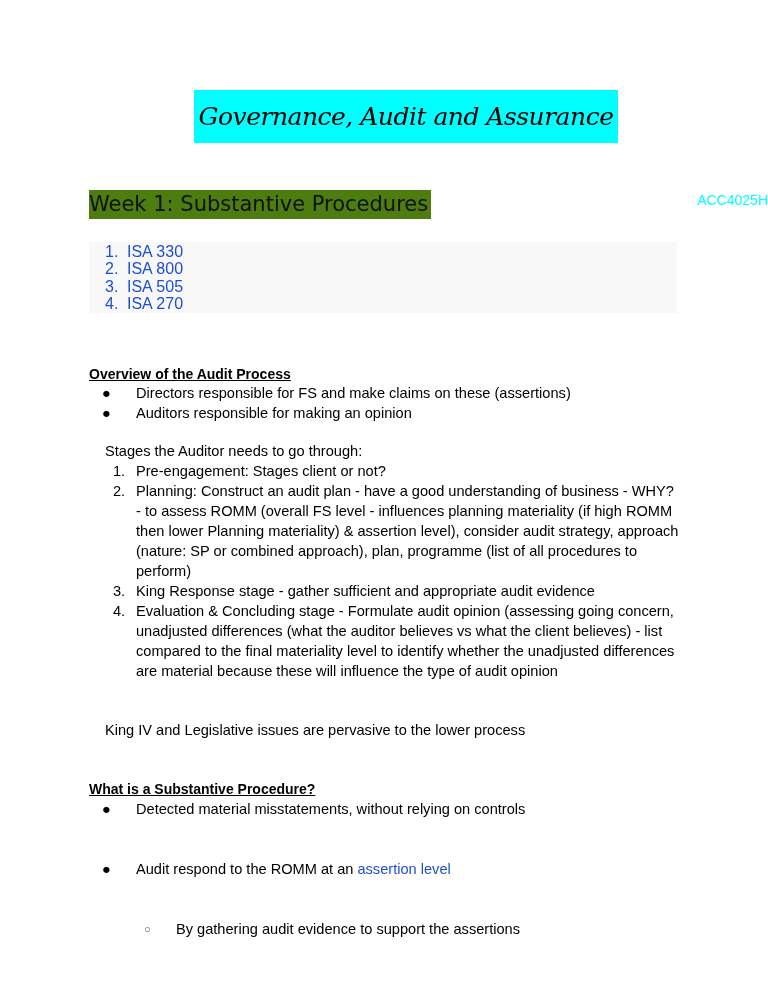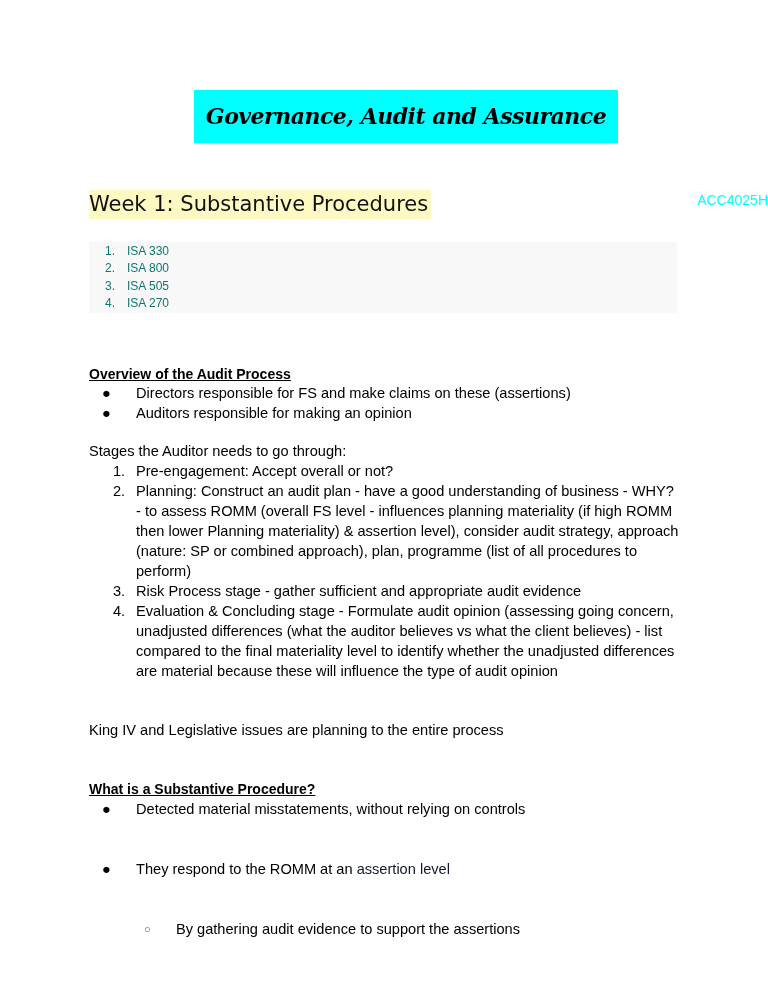--- a/index.html
+++ b/index.html
@@ -1,37 +1,37 @@
 <!DOCTYPE html>
 <html><head>
   <meta charset="utf-8">
   <style>
     html, body { margin: 0; padding: 0; background: #ffffff; }
     body { width: 768px; height: 994px; position: relative; overflow: hidden;
            font-family: "Liberation Sans", sans-serif; color: #000; }
     .abs { position: absolute; }
     .title-wrap { left: 194px; top: 90px; width: 424px; height: 53px; background: #00ffff; }
     .title { left: 194px; top: 90px; width: 424px; height: 53px; text-align: center;
-             font-family: "DejaVu Serif", serif; font-style: italic; font-weight: bold;
-             font-size: 22px; line-height: 53px; letter-spacing: -0.5px; white-space: nowrap; }
+             font-family: "DejaVu Serif", serif; font-style: italic; font-weight: normal;
+             font-size: 25px; line-height: 53px; letter-spacing: -0.5px; white-space: nowrap; }
     .subtitle { left: 0; width: 768px; top: 152px; text-align: right; font-size: 14px;
                 color: #00ffff; line-height: 16px; margin-top: 40px; }
-    .h1 { left: 89px; top: 190px; height: 29px; padding-right: 3px; background: #fef9c3;
+    .h1 { left: 89px; top: 190px; height: 29px; padding-right: 3px; background: #4d7c0f;
           font-family: "DejaVu Sans", sans-serif; font-size: 21px; line-height: 29px;
           white-space: nowrap; color: #111; }
     .isa-box { left: 89px; top: 242px; width: 588px; height: 71px; background: #f8f8f8; }
     .isa-list { left: 89px; top: 243px; margin: 0; padding: 0; list-style: none; }
-    .isa-list li { font-size: 12px; line-height: 17.3px; color: #0f766e; white-space: nowrap; }
+    .isa-list li { font-size: 16px; line-height: 17.3px; color: #1d4ed8; white-space: nowrap; }
     .isa-list .num { display: inline-block; width: 22px; text-align: left; padding-left: 16px; box-sizing: content-box; }
     .sec-head { font-size: 14px; font-weight: bold; text-decoration: underline; line-height: 20px; }
-    .txt { font-size: 14.6px; line-height: 20px; }
+    .txt { font-size: 14.6px; line-height: 20px; margin-left: 16px; }
     .row { position: relative; font-size: 14.6px; line-height: 20px; }
     .row .mk { position: absolute; left: 0; top: 0; }
     .row .ct { display: block; }
-    .red { color: #0f172a; text-align: center; }
+    .red { color: #1d4ed8; text-align: center; }
   </style>
 </head>
 <body>
 
 <div class="abs title-wrap"></div>
 <div class="abs title">Governance, Audit and Assurance</div>
 <div class="abs subtitle">ACC4025H</div>
 
 <div class="abs h1">Week 1: Substantive Procedures</div>
 
@@ -52,43 +52,43 @@
   <div class="row" style="padding-left:47px;">
     <span class="mk" style="left:13px;">●</span>
     <span class="ct">Auditors responsible for making an opinion</span>
   </div>
 </div>
 
 <div class="abs txt" style="left:89px; top:441px;">Stages the Auditor needs to go through:</div>
 <div class="abs" style="left:89px; top:461px; width:590px;">
   <div class="row" style="padding-left:47px;">
     <span class="mk" style="left:24px;">1.</span>
-    <span class="ct">Pre-engagement: Accept overall or not?</span>
+    <span class="ct">Pre-engagement: Stages client or not?</span>
   </div>
   <div class="row" style="padding-left:47px;">
     <span class="mk" style="left:24px;">2.</span>
     <span class="ct">Planning: Construct an audit plan - have a good understanding of business - WHY? - to assess ROMM (overall FS level - influences planning materiality (if high ROMM then lower Planning materiality) &amp; assertion level), consider audit strategy, approach (nature: SP or combined approach), plan, programme (list of all procedures to perform)</span>
   </div>
   <div class="row" style="padding-left:47px;">
     <span class="mk" style="left:24px;">3.</span>
-    <span class="ct">Risk Process stage - gather sufficient and appropriate audit evidence</span>
+    <span class="ct">King Response stage - gather sufficient and appropriate audit evidence</span>
   </div>
   <div class="row" style="padding-left:47px;">
     <span class="mk" style="left:24px;">4.</span>
     <span class="ct">Evaluation &amp; Concluding stage - Formulate audit opinion (assessing going concern, unadjusted differences (what the auditor believes vs what the client believes) - list compared to the final materiality level to identify whether the unadjusted differences are material because these will influence the type of audit opinion</span>
   </div>
 </div>
 
-<div class="abs txt" style="left:89px; top:720px;">King IV and Legislative issues are planning to the entire process</div>
+<div class="abs txt" style="left:89px; top:720px;">King IV and Legislative issues are pervasive to the lower process</div>
 
 <div class="abs sec-head" style="left:89px; top:779px;">What is a Substantive Procedure?</div>
 <div class="abs row" style="left:89px; top:799px; width:600px; padding-left:47px;">
   <span class="mk" style="left:13px;">●</span>
   <span class="ct">Detected material misstatements, without relying on controls</span>
 </div>
 <div class="abs row" style="left:89px; top:839px; width:600px; padding-left:47px;">
   <span class="mk" style="left:13px;">●</span>
-  <span class="ct"><span>They respond to the ROMM at an </span><span class="red">assertion level</span></span>
+  <span class="ct"><span>Audit respond to the ROMM at an </span><span class="red">assertion level</span></span>
 </div>
 <div class="abs row" style="left:89px; top:879px; width:600px; padding-left:87px;">
   <span class="mk" style="left:55px; font-size:11px; color:#555;">○</span>
   <span class="ct">By gathering audit evidence to support the assertions</span>
 </div>
 
 </body></html>

